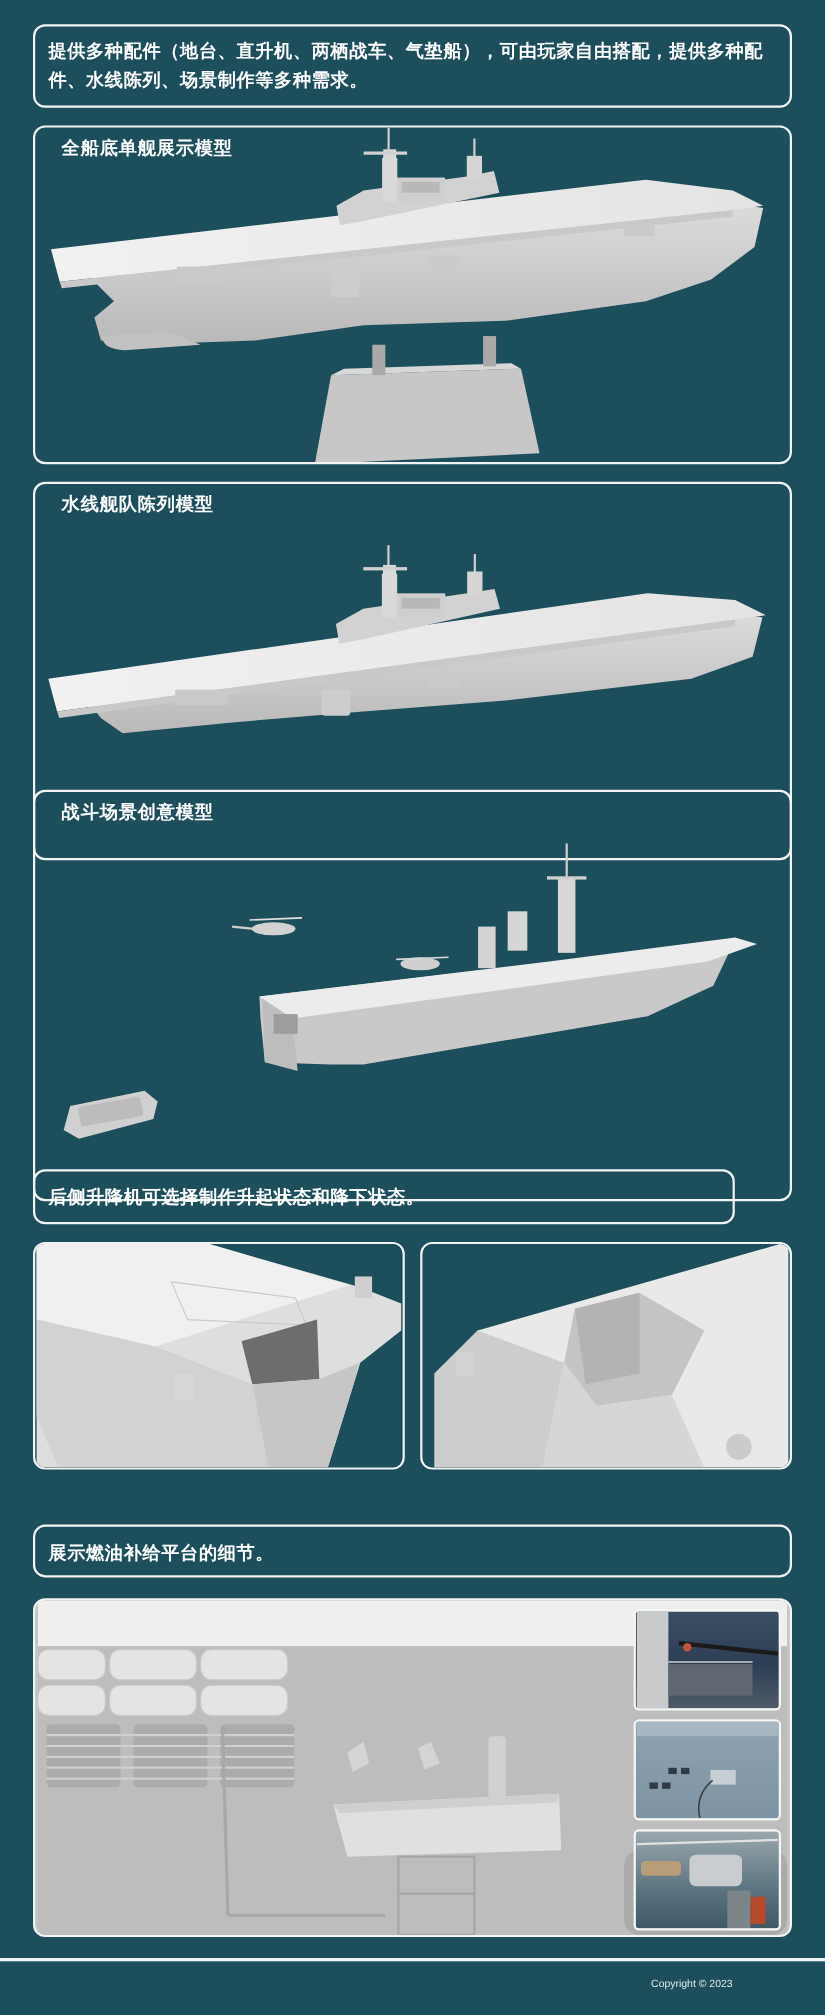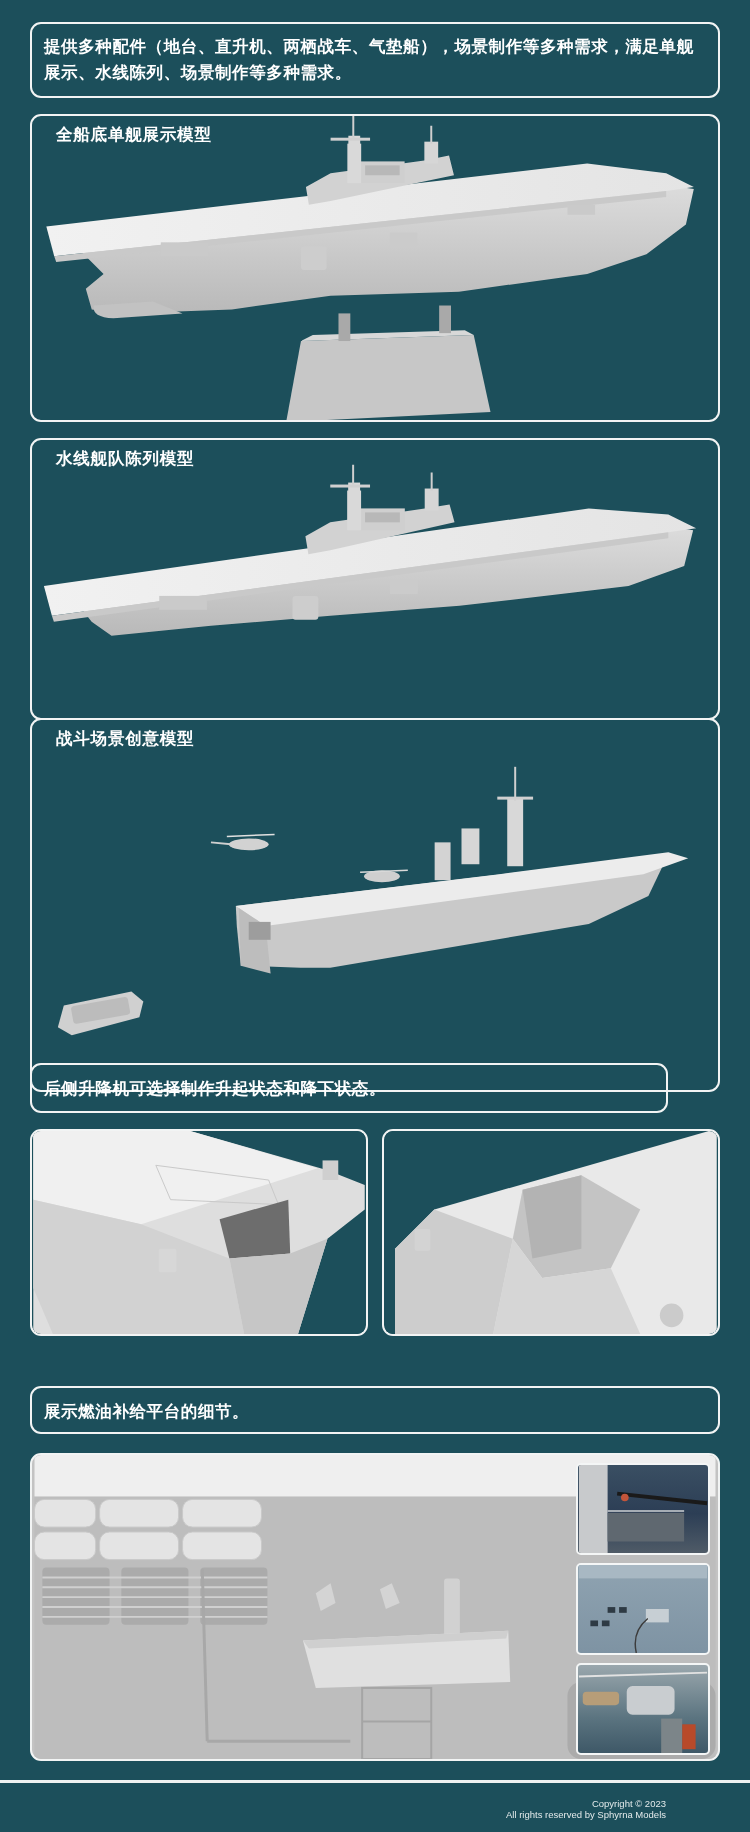--- a/index.html
+++ b/index.html
@@ -31,21 +31,21 @@
   }
 
   .inset {
     position: absolute; border: 2px solid #f4f6f6; border-radius: 5px; overflow: hidden;
   }
 </style>
 </head>
 <body>
 
 <div class="frame text-box" style="left:30px; top:22px; width:690px; height:76px;">
-  <p>提供多种配件（地台、直升机、两栖战车、气垫船），场景制作等多种需求，满足单舰展示、水线陈列、场景制作等多种需求。</p>
+  <p>提供多种配件（地台、直升机、两栖战车、气垫船），可由玩家自由搭配，提供多种配件、水线陈列、场景制作等多种需求。</p>
 </div>
 
 <div class="frame" style="left:30px; top:114px; width:690px; height:308px;">
   <div class="panel-title">全船底单舰展示模型</div>
   <svg class="art" viewBox="0 0 690 308">
     <defs>
       <linearGradient id="hullG" x1="0" y1="0" x2="0" y2="1">
         <stop offset="0" stop-color="#dcdcdc"></stop>
           <stop offset="1" stop-color="#b9b9b9"></stop>
       </linearGradient>
@@ -76,21 +76,21 @@
     <rect x="395" y="26" width="14" height="22" fill="#d6d6d6"></rect>
     <line x1="402" y1="10" x2="402" y2="28" stroke="#cfcfcf" stroke-width="2"></line>
 
     <rect x="270" y="132" width="26" height="24" rx="3" fill="#cdcdcd"></rect>
     <rect x="360" y="118" width="28" height="14" fill="#cbcbcb"></rect>
     <rect x="128" y="128" width="48" height="14" fill="#cacaca"></rect>
     <rect x="540" y="90" width="28" height="10" fill="#cacaca"></rect>
   </svg>
 </div>
 
-<div class="frame" style="left:30px; top:438px; width:690px; height:282px;font-family:Liberation Serif, serif;">
+<div class="frame" style="left:30px; top:438px; width:690px; height:344px;font-family:Liberation Serif, serif;">
   <div class="panel-title">水线舰队陈列模型</div>
   <svg class="art" viewBox="0 0 690 266">
     <path d="M40 150 L640 80 L665 84 L656 120 L600 140 L430 160 L300 170 L180 180 L80 190 L60 176 Z" fill="url(#hullG)"></path>
     <path d="M12 140 L560 62 L640 68 L668 82 L640 86 L20 170 Z" fill="url(#deckG)"></path>
     <path d="M20 170 L640 86 L640 92 L22 176 Z" fill="#c9c9c9"></path>
     <path d="M275 90 L300 76 L395 62 L420 58 L425 76 L300 104 L278 108 Z" fill="#d2d2d2"></path>
     <rect x="330" y="62" width="45" height="22" fill="#cfcfcf"></rect>
     <rect x="335" y="66" width="35" height="10" fill="#b8b8b8"></rect>
     <rect x="317" y="44" width="14" height="40" fill="#d9d9d9"></rect>
     <rect x="318" y="36" width="12" height="10" fill="#d9d9d9"></rect>
@@ -237,14 +237,13 @@
       <rect x="50" y="22" width="50" height="30" rx="6" fill="#c9cdd0"></rect>
       <rect x="86" y="56" width="22" height="36" fill="#7c8589"></rect>
       <rect x="108" y="62" width="14" height="26" fill="#b84a2a"></rect>
     </svg>
   </div>
 </div>
 
 <div class="footer-rule"></div>
 <div class="footer">
   <div>Copyright © 2023</div>
-  <div>All rights reserved by Sphyrna Models</div>
 </div>
 
 </body></html>

